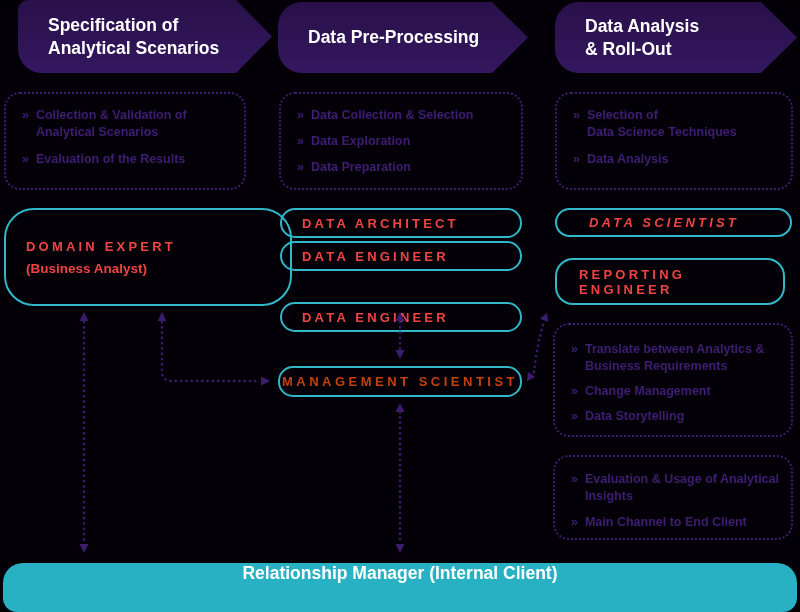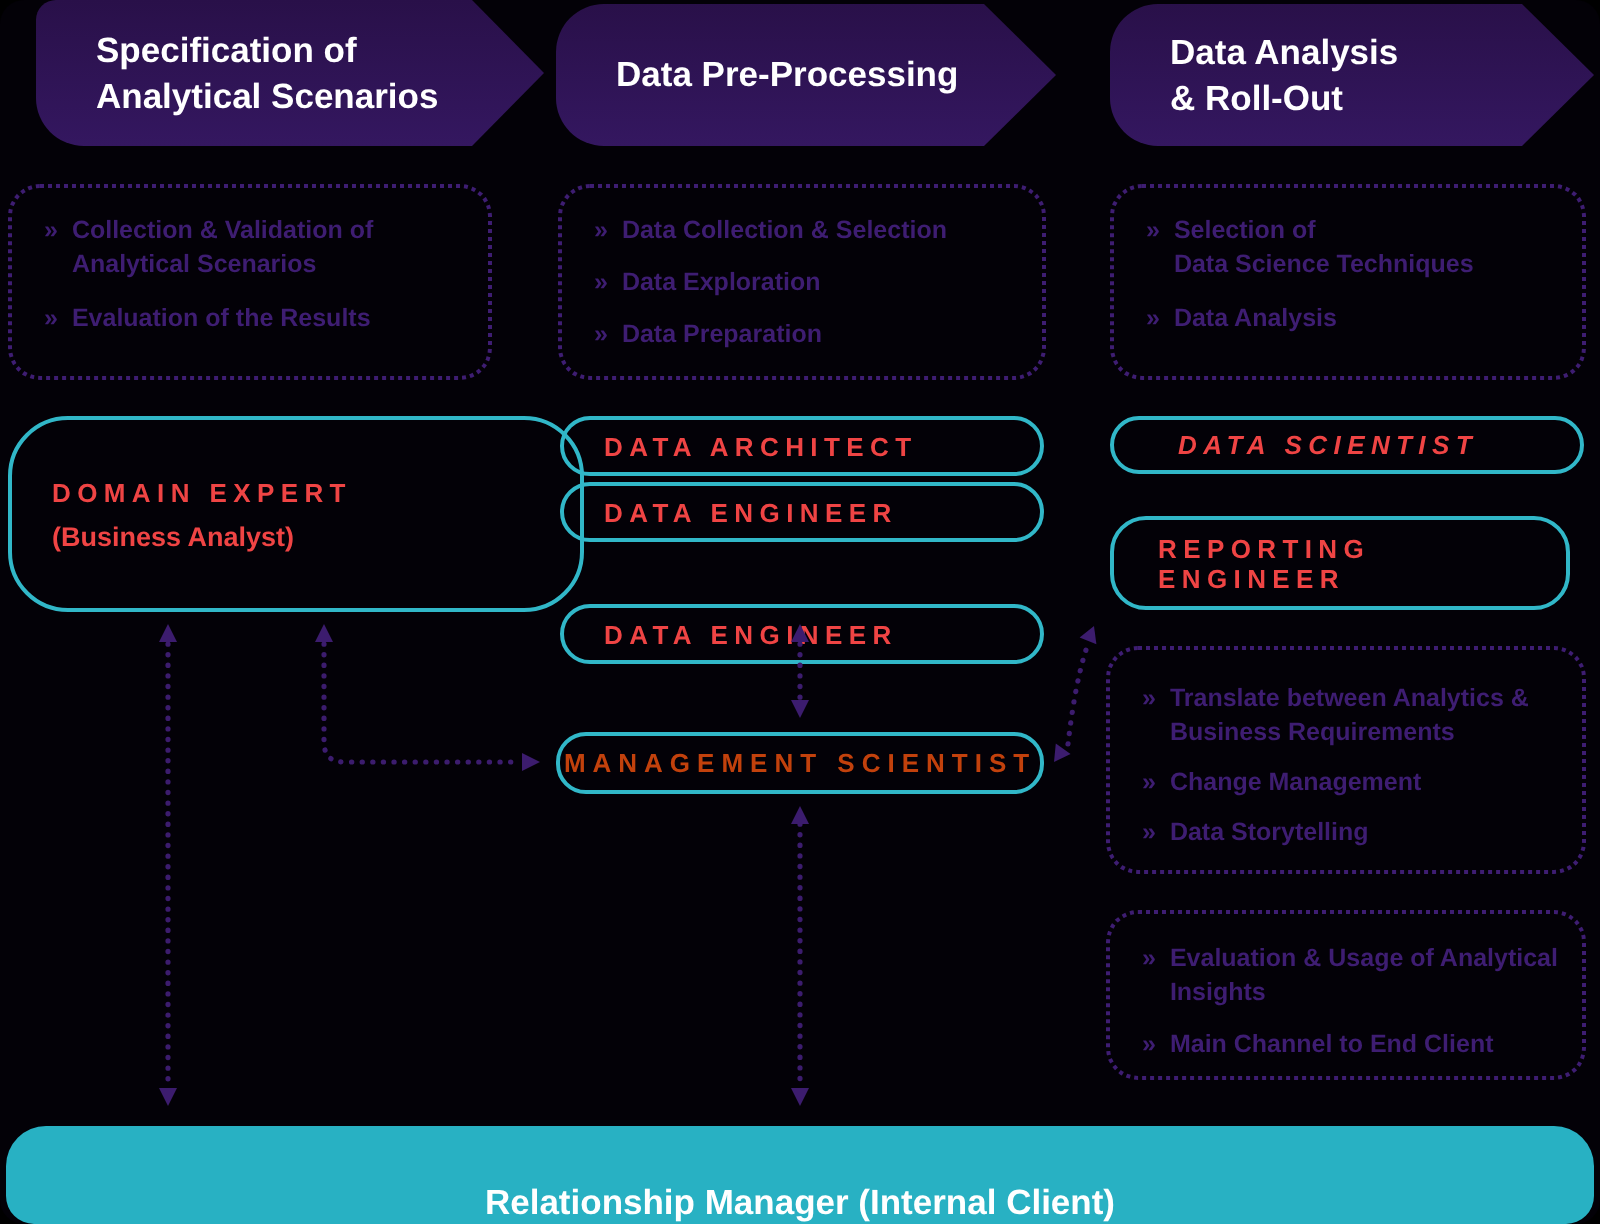--- a/index.html
+++ b/index.html
@@ -48,21 +48,21 @@
   #role-reporting { left:555px; top:258px; width:230px; height:47px; border-radius:18px; padding-left:22px; }
   #role-mgmt {
     left:278px; top:366px; width:244px; height:31px; border-radius:15px;
     color:#c2410c; align-items:center; padding-left:0; letter-spacing:3.5px;
   }
   .subtitle { letter-spacing:0; font-size:13.5px; margin-top:7px; }
   
   #bar {
     position:absolute; left:3px; top:563px; width:794px; height:49px;
     background:#28b1c3; border-radius:20px 20px 14px 14px;
-    display:flex; align-items:flex-end; justify-content:center;
+    display:flex; align-items:flex-start; justify-content:center;
     color:#fff; font-weight:700; font-size:17.5px;
   }
   
   #connectors { position:absolute; left:0; top:0; width:800px; height:612px; pointer-events:none; }
   #connectors path.line { fill:none; stroke:#3c1c6e; stroke-width:2.6; stroke-dasharray:0.1 5.2; stroke-linecap:round; }
   #connectors path.head { fill:#3c1c6e; stroke:none; }
 </style>
 </head>
 <body>
 

